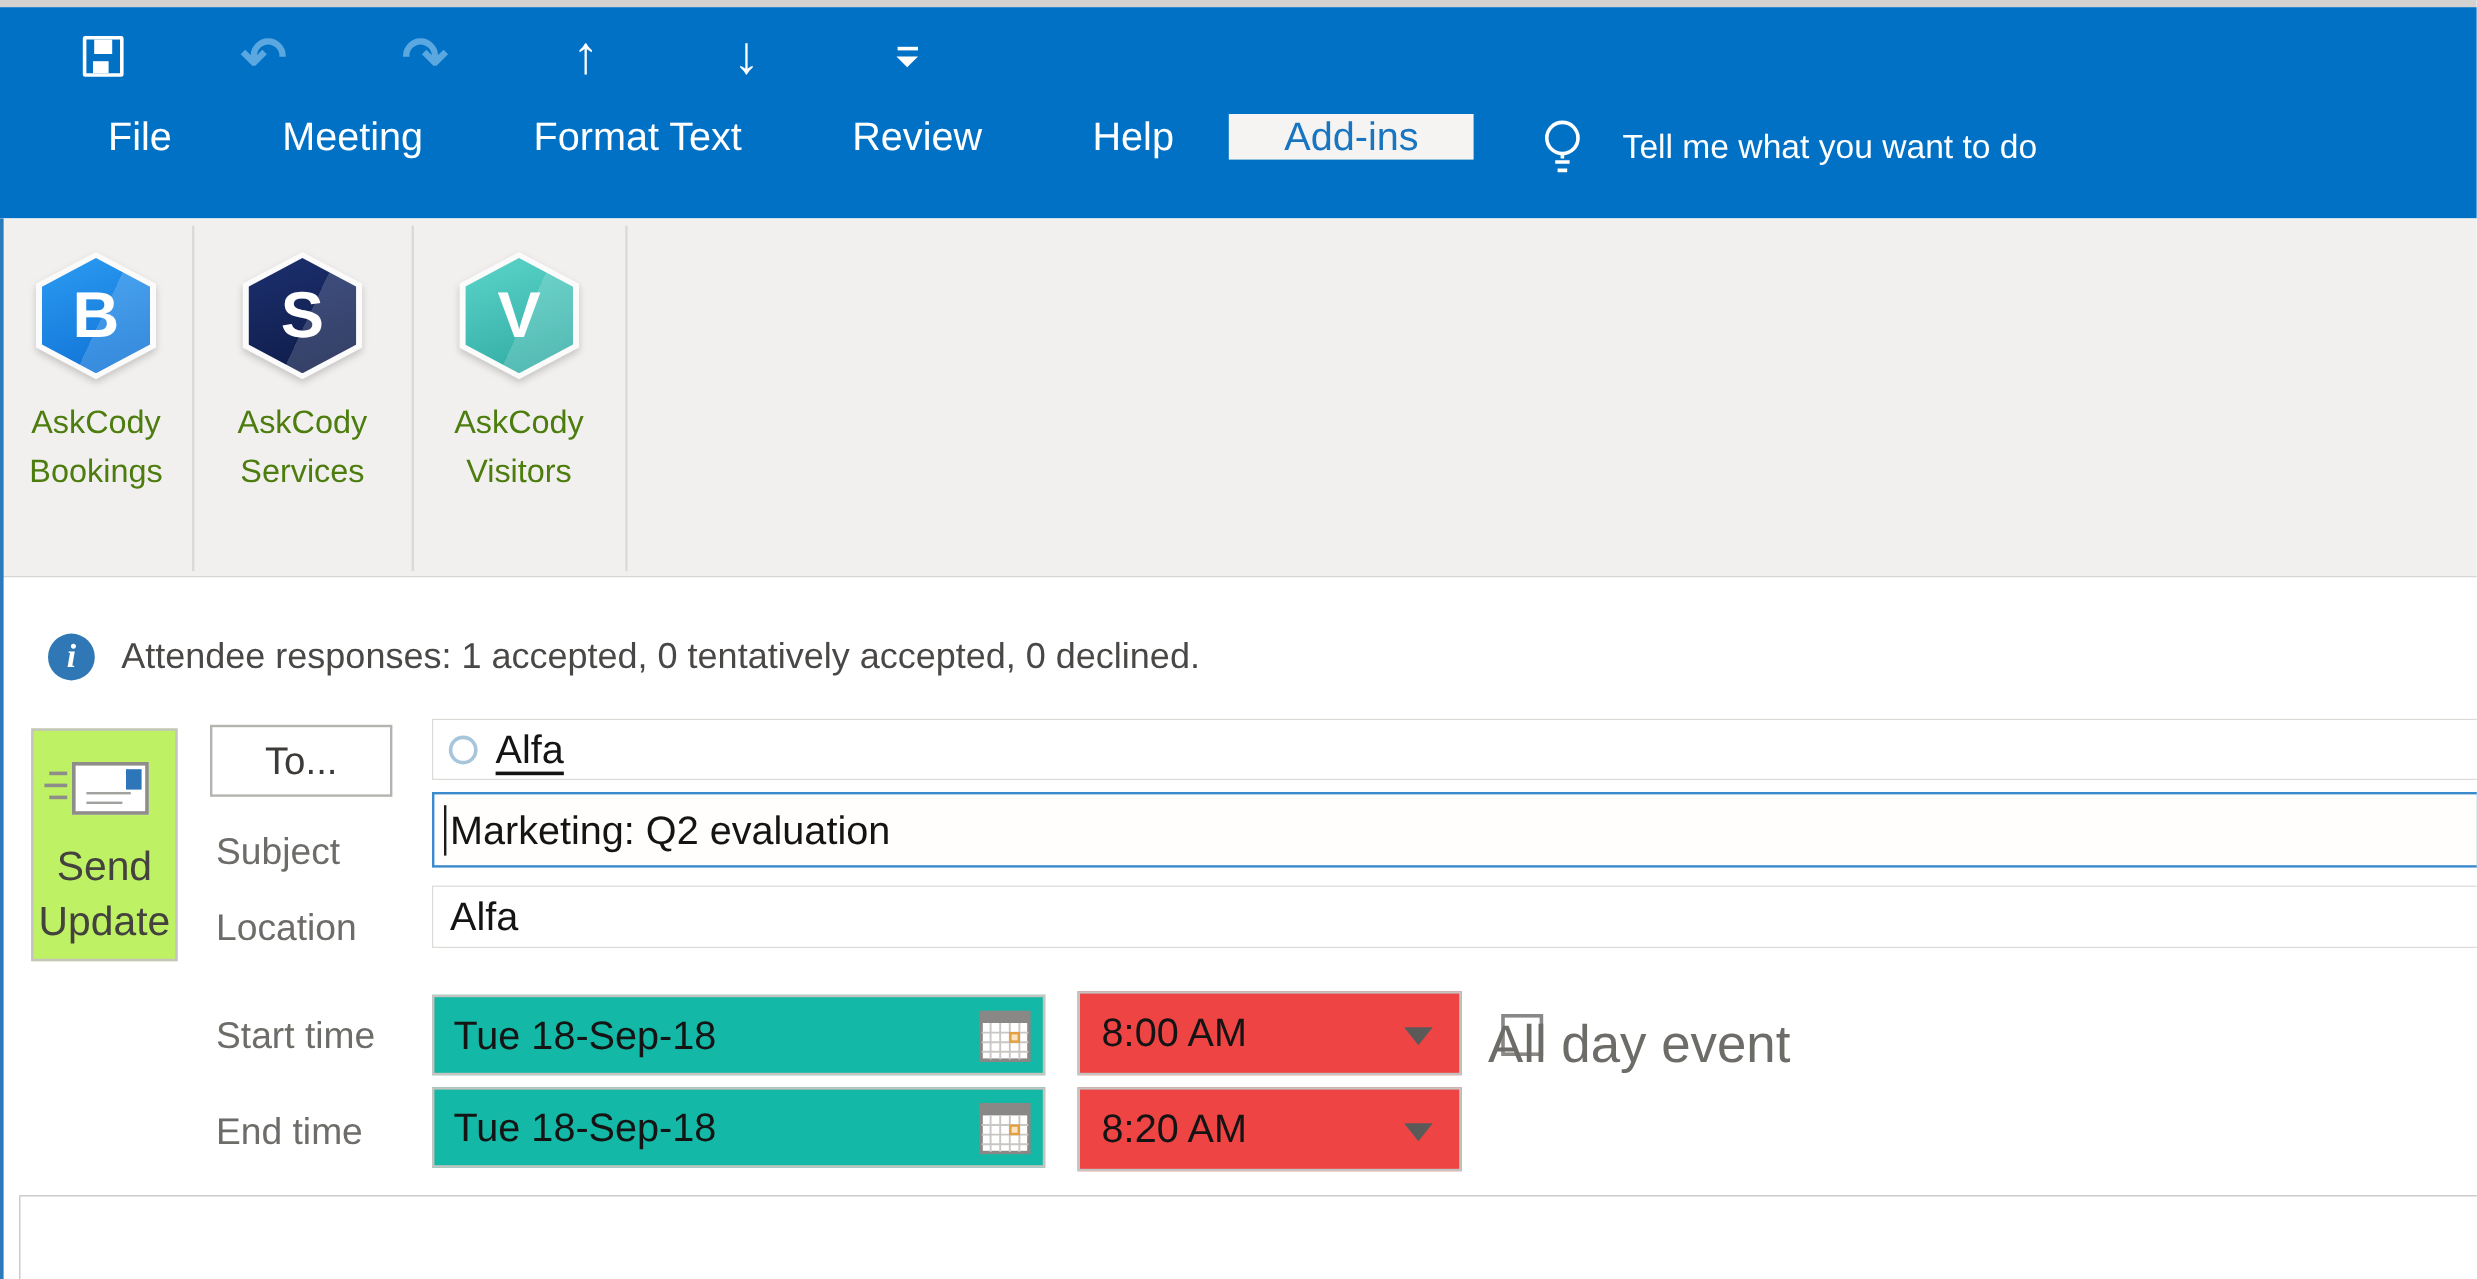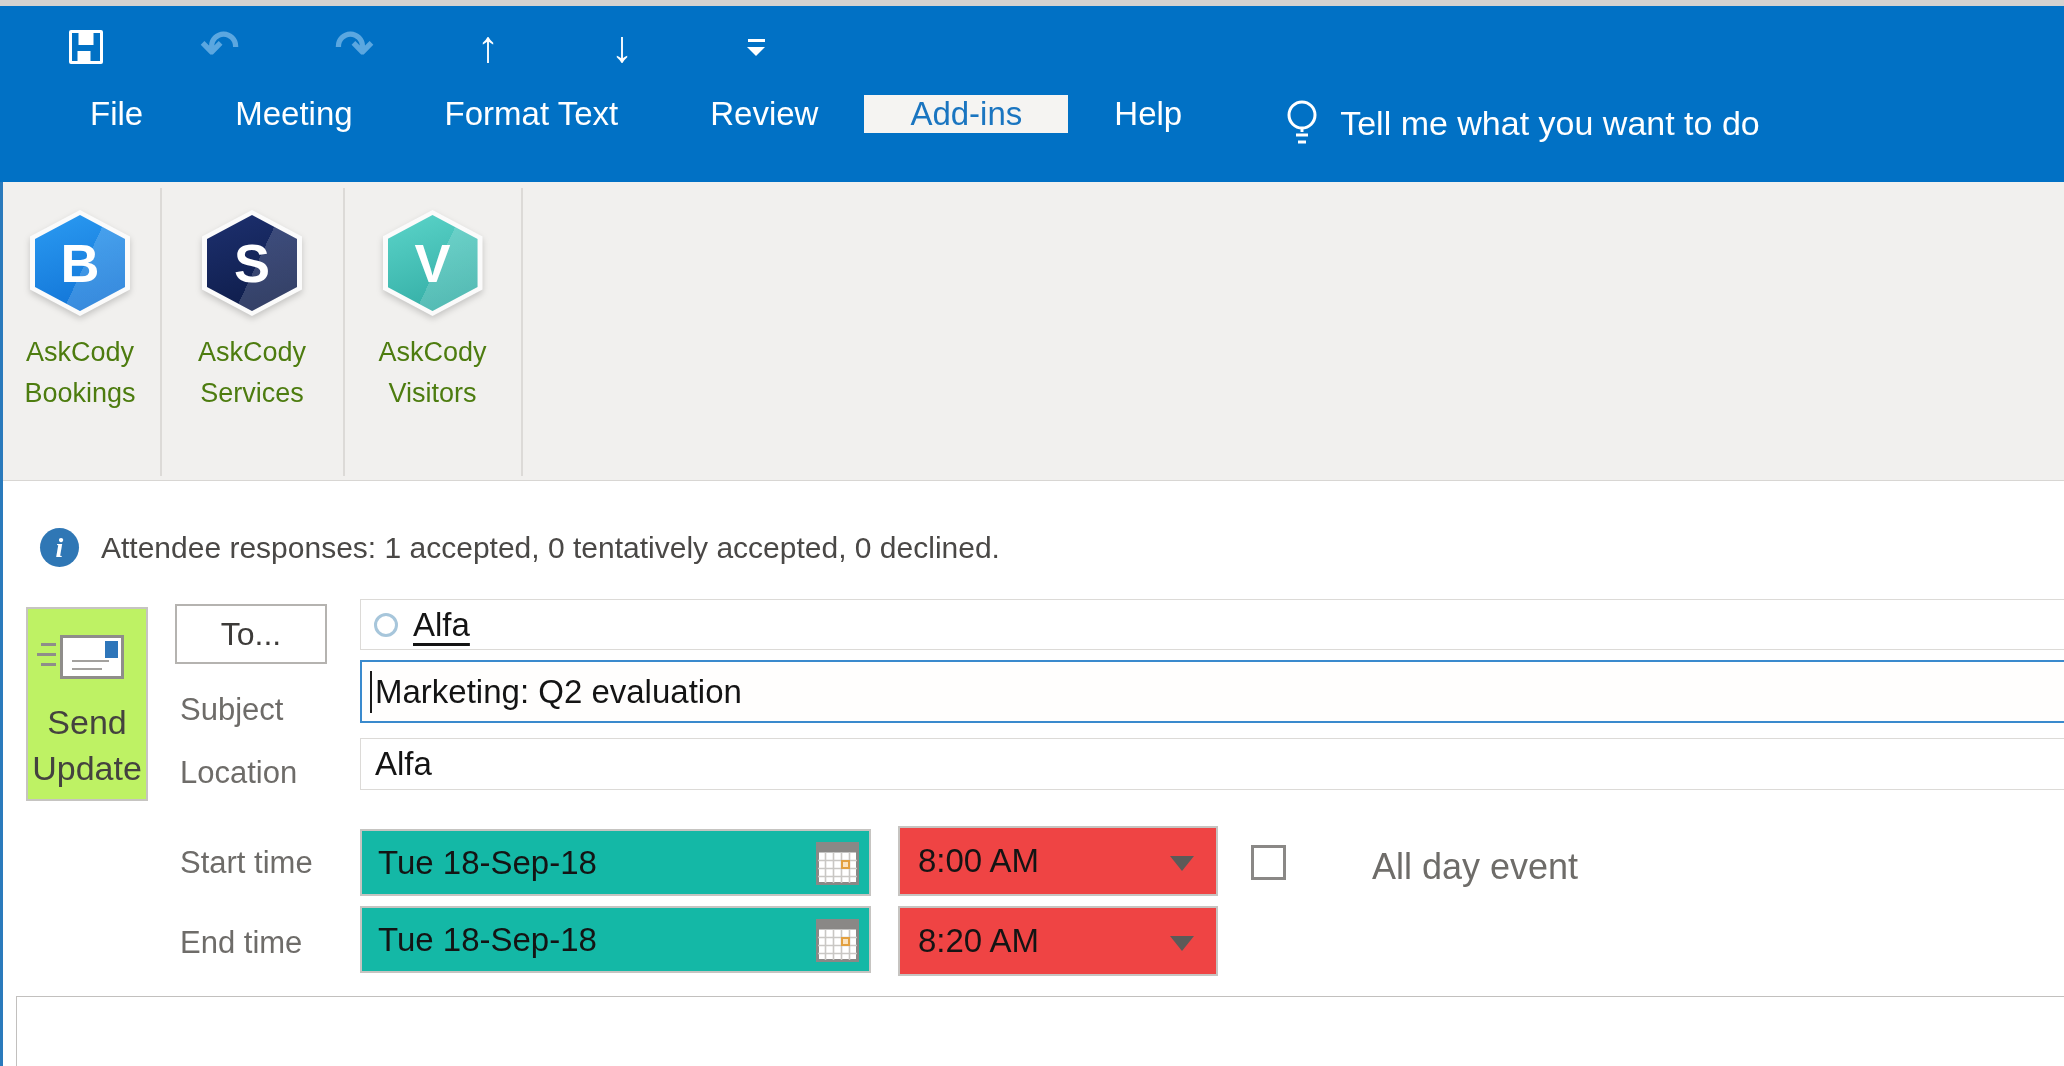--- a/index.html
+++ b/index.html
@@ -18,21 +18,21 @@
   .floppy .disk    { position:absolute; bottom:0; left:42%; transform:translateX(-50%); width:13px; height:10px; background:#fff; }
   .glyph-undo { font-size:46px; font-weight:bold; color:#5ba7e0; line-height:1; }
   .glyph-arrow { font-size:44px; font-weight:bold; color:#fff; line-height:1; }
   .chev { display:flex; flex-direction:column; align-items:center; }
   .chev .bar { width:17px; height:3px; background:#fff; margin-bottom:5px; }
   .chev .tri { width:0; height:0; border-left:9px solid transparent; border-right:9px solid transparent; border-top:9px solid #fff; }
 
   .tabs { position:absolute; left:44px; bottom:0; height:87px; display:flex; align-items:flex-start; }
   .tab { display:flex; align-items:center; padding:0 46px; font-size:33px; color:#fff; white-space:nowrap; }
   .tab.selected { background:#f5f4f2; color:#1a75c0; }
-  .tellme { display:flex; align-items:center; margin-left:52px; color:#fff; font-size:34px; white-space:nowrap; }
+  .tellme { display:flex; align-items:center; margin-left:52px; color:#fff; font-size:28px; white-space:nowrap;gap:12px; }
   .bulb { margin-right:16px; display:block; }
 
   
   .ribbon { position:absolute; top:182px; left:0; right:0; height:299px; background:#f1f0ee; border-bottom:1px solid #d8d6d3; }
   .ribbon-sep { position:absolute; top:6px; bottom:4px; width:2px; background:#dcdad7; }
   .ribbon-btn { position:absolute; top:0; height:100%; text-align:center; }
   .hex { position:relative; width:100px; height:106px; margin:28px auto 0 auto; filter:drop-shadow(0 3px 3px rgba(0,0,0,0.18)); }
   .hex-outer { position:absolute; inset:0; background:#fbfbfb;
                clip-path:polygon(50% 0,100% 25%,100% 75%,50% 100%,0 75%,0 25%); }
   .hex-inner { position:absolute; inset:5px; display:flex; align-items:center; justify-content:center;
@@ -88,21 +88,21 @@
   .date-field .field-text { margin-left:16px; }
   .cal { position:absolute; right:10px; top:11px; }
 
   .time-field { position:absolute; left:898px; width:320px; height:70px; border:2px solid #c6c4c1; background:#ef4444;
                 display:flex; align-items:center; }
   .time-field .field-text { margin-left:18px; }
   .dd-tri { position:absolute; right:22px; top:28px; width:0; height:0;
             border-left:12px solid transparent; border-right:12px solid transparent; border-top:15px solid #5c5a58; }
 
   .allday-box { position:absolute; left:1251px; top:845px; width:35px; height:35px; border:3px solid #8a8886; background:#fff; }
-  .allday-label { position:absolute; left:1372px; top:846px; font-size:36px; color:#6e6c69; }
+  .allday-label { position:absolute; left:1240px; top:846px; font-size:44px; color:#6e6c69; }
 
   .body-box { position:absolute; left:16px; top:996px; right:-2px; bottom:-2px; background:#fff; border:1px solid #c2c0be; }
 </style>
 </head>
 <body>
 
 <div class="stage">
 
   <div class="top-strip"></div>
 
@@ -132,22 +132,22 @@
             <div class="tri"></div>
           </div>
       </div>
     </div>
 
     <div class="tabs">
       <div class="tab">File</div>
       <div class="tab">Meeting</div>
       <div class="tab">Format Text</div>
       <div class="tab">Review</div>
+      <div class="tab">Help</div>
       <div class="tab selected">Add-ins</div>
-      <div class="tab">Help</div>
       <div class="tellme">
         <svg class="bulb" width="44" height="56" viewBox="0 0 44 56">
           <circle cx="22" cy="20" r="13" fill="none" stroke="#fff" stroke-width="3"></circle>
           <path d="M16 40 h12 M18 47 h8" stroke="#fff" stroke-width="3" fill="none"></path>
           <path d="M22 33 v4" stroke="#fff" stroke-width="3"></path>
         </svg>
         <span>Tell me what you want to do</span>
       </div>
     </div>
   </div>

